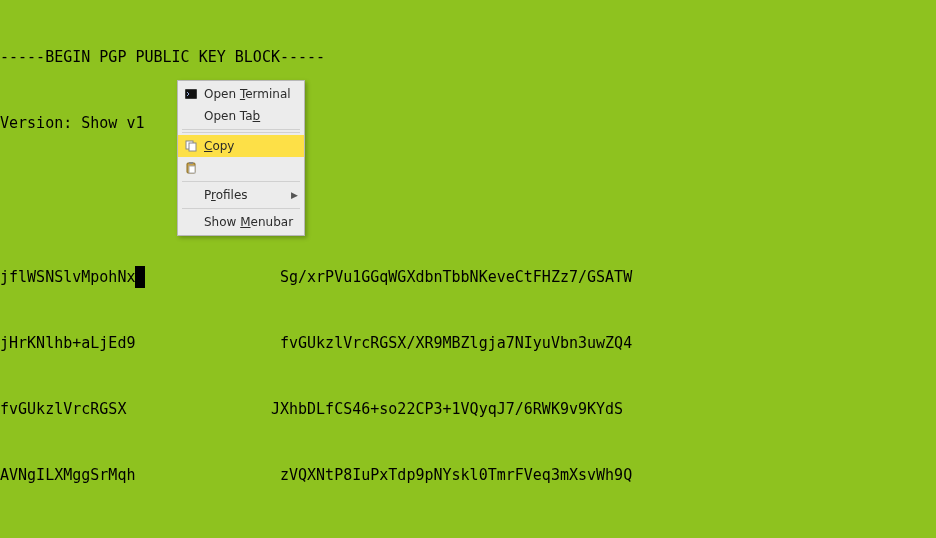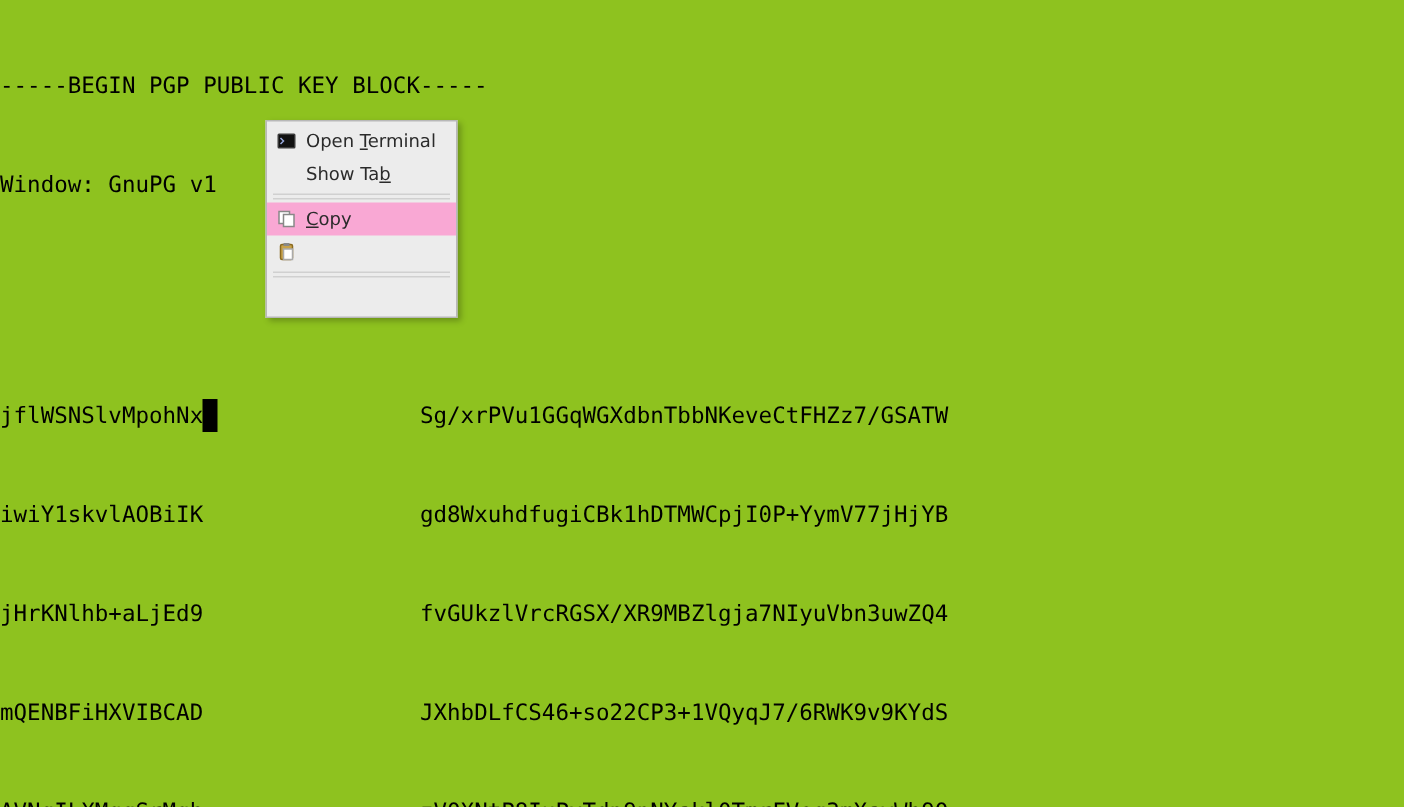--- a/index.html
+++ b/index.html
@@ -47,21 +47,21 @@
     padding: 2px 0;
   }
   .ctxmenu .item {
     display: flex;
     align-items: center;
     height: 22px;
     padding: 0 6px 0 6px;
     gap: 6px;
   }
   .ctxmenu .item.highlight {
-    background: #f9a8d4;
+    background: #fde047;
   }
   .ctxmenu .sep {
     height: 1px;
     background: #d0d0d0;
     margin: 2px 4px;
   }
   .ctxmenu .icon {
     width: 14px;
     height: 14px;
     flex: 0 0 14px;
@@ -78,27 +78,26 @@
     flex: 0 0 auto;
     font-size: 9px;
     color: #555;
   }
 </style>
 </head>
 <body>
 
 <div class="terminal">
   <div class="line">-----BEGIN PGP PUBLIC KEY BLOCK-----</div>
-  <div class="line">Window: GnuPG v1</div>
+  <div class="line">Version: Show v1</div>
   <div class="line"></div>
   
   <div class="line"><span class="left">jflWSNSlvMpohNx</span><span class="inv"> </span><span class="gap">               </span><span class="right">Sg/xrPVu1GGqWGXdbnTbbNKeveCtFHZz7/GSATW</span></div>
-  <div class="line"><span class="left">iwiY1skvlAOBiIK</span><span class="gap">                </span><span class="right">gd8WxuhdfugiCBk1hDTMWCpjI0P+YymV77jHjYB</span></div>
   <div class="line"><span class="left">jHrKNlhb+aLjEd9</span><span class="gap">                </span><span class="right">fvGUkzlVrcRGSX/XR9MBZlgja7NIyuVbn3uwZQ4</span></div>
-  <div class="line"><span class="left">mQENBFiHXVIBCAD</span><span class="gap">                </span><span class="right">JXhbDLfCS46+so22CP3+1VQyqJ7/6RWK9v9KYdS</span></div>
+  <div class="line"><span class="left">fvGUkzlVrcRGSX</span><span class="gap">                </span><span class="right">JXhbDLfCS46+so22CP3+1VQyqJ7/6RWK9v9KYdS</span></div>
   <div class="line"><span class="left">AVNgILXMggSrMqh</span><span class="gap">                </span><span class="right">zVQXNtP8IuPxTdp9pNYskl0TmrFVeq3mXsvWh9Q</span></div>
   
   
   
   
   
   
   
   
   
@@ -116,21 +115,21 @@
       <svg width="14" height="14" viewBox="0 0 14 14">
           <rect x="1" y="2" width="12" height="10" rx="1" fill="#3a3a3a"></rect>
           <rect x="2" y="3" width="10" height="8" fill="#111"></rect>
           <path d="M3 5 L5 7 L3 9" stroke="#9ad" stroke-width="1" fill="none"></path>
         </svg>
     </span>
     <span class="label"><span>Open </span><u>T</u><span>erminal</span></span>
   </div>
   <div class="item">
     <span class="icon"></span>
-    <span class="label"><span>Show Ta</span><u>b</u><span></span></span>
+    <span class="label"><span>Open Ta</span><u>b</u><span></span></span>
   </div>
   <div class="sep"></div>
   <div class="sep"></div>
   <div class="item highlight">
     <span class="icon">
       <svg width="14" height="14" viewBox="0 0 14 14">
           <rect x="2" y="2" width="7" height="8" fill="#fff" stroke="#888"></rect>
           <rect x="5" y="4" width="7" height="8" fill="#fff" stroke="#888"></rect>
         </svg>
     </span>
@@ -139,17 +138,23 @@
   <div class="item">
     <span class="icon">
       <svg width="14" height="14" viewBox="0 0 14 14">
           <rect x="3" y="2" width="8" height="10" rx="1" fill="#c8a24a" stroke="#8a6a20"></rect>
           <rect x="5" y="1" width="4" height="2" fill="#888"></rect>
           <rect x="5" y="5" width="6" height="7" fill="#fff" stroke="#aaa"></rect>
         </svg>
     </span>
   </div>
   <div class="sep"></div>
+  <div class="item">
+    <span class="icon"></span>
+    <span class="label"><span>P</span><u>r</u><span>ofiles</span></span>
+    <span class="arrow">▶</span>
+  </div>
   <div class="sep"></div>
   <div class="item">
     <span class="icon"></span>
+    <span class="label"><span>Show </span><u>M</u><span>enubar</span></span>
   </div>
 </div>
 
 </body></html>

